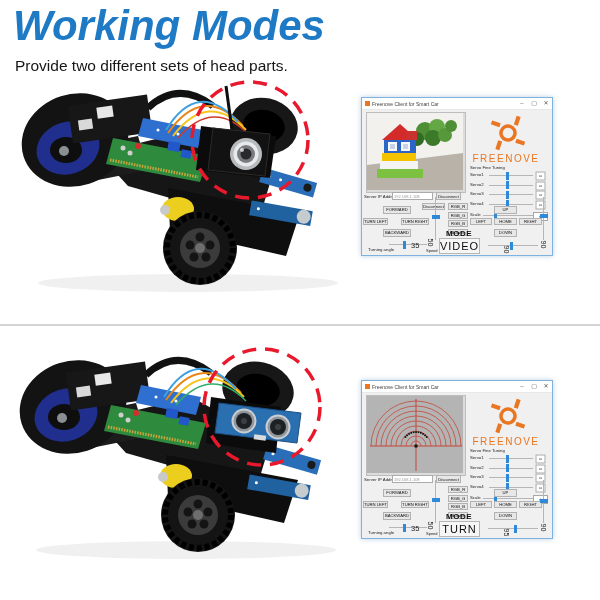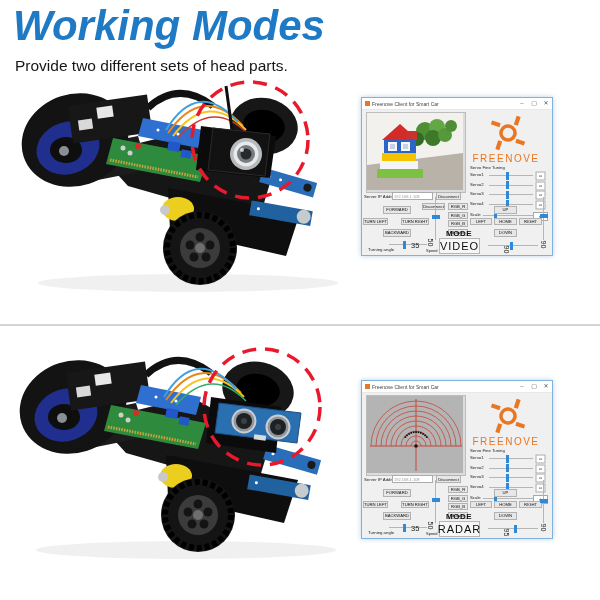--- a/index.html
+++ b/index.html
@@ -448,21 +448,21 @@
     <div class="vhandle" style="left:69.5px;top:117px"></div>
     <div class="bigval" style="left:65px;top:141px">50</div>
     <div class="tlabel" style="left:64px;top:150px;font-size:4px">Speed</div>
 
     <div class="htrack" style="left:27px;top:146px;width:38px"></div>
     <div class="hhandle" style="left:41px;top:142.5px"></div>
     <div class="tlabel" style="left:6px;top:149px">Turning angle</div>
     <div class="bigval upright" style="left:49px;top:143px">35</div>
 
     <div class="mode-label" style="left:84px;top:131px">MODE</div>
-    <div class="mode-box" style="left:77px;top:140px;width:39px;height:14px">RADAR</div>
+    <div class="mode-box" style="left:77px;top:140px;width:39px;height:14px">TURN</div>
 
     <div class="btn" style="left:132px;top:108px;width:23px;height:7.5px">UP</div>
     <div class="btn" style="left:108px;top:119.5px;width:22px;height:7.5px">LEFT</div>
     <div class="btn" style="left:132px;top:119.5px;width:23px;height:7.5px">HOME</div>
     <div class="btn" style="left:157px;top:119.5px;width:23px;height:7.5px">RIGHT</div>
     <div class="btn" style="left:132px;top:131px;width:23px;height:7.5px">DOWN</div>
 
     <div class="htrack" style="left:126px;top:147px;width:50px"></div>
     <div class="hhandle" style="left:152px;top:143.5px"></div>
     <div class="bigval" style="left:141px;top:148px">95</div>

